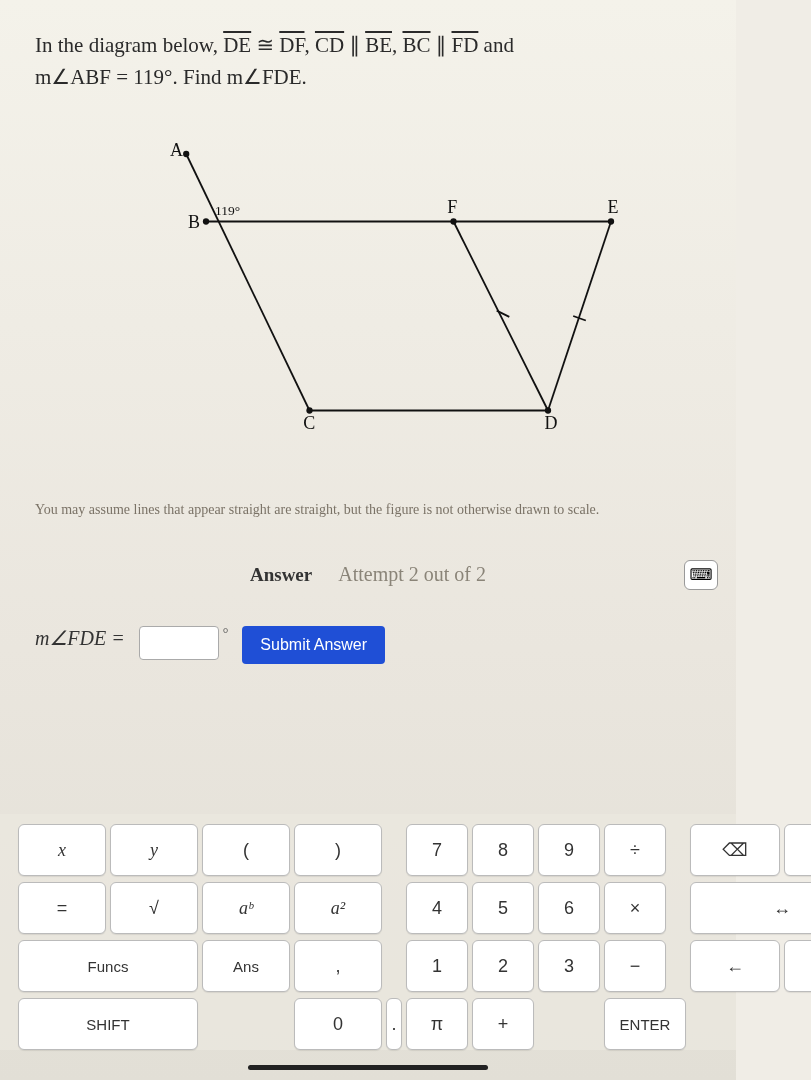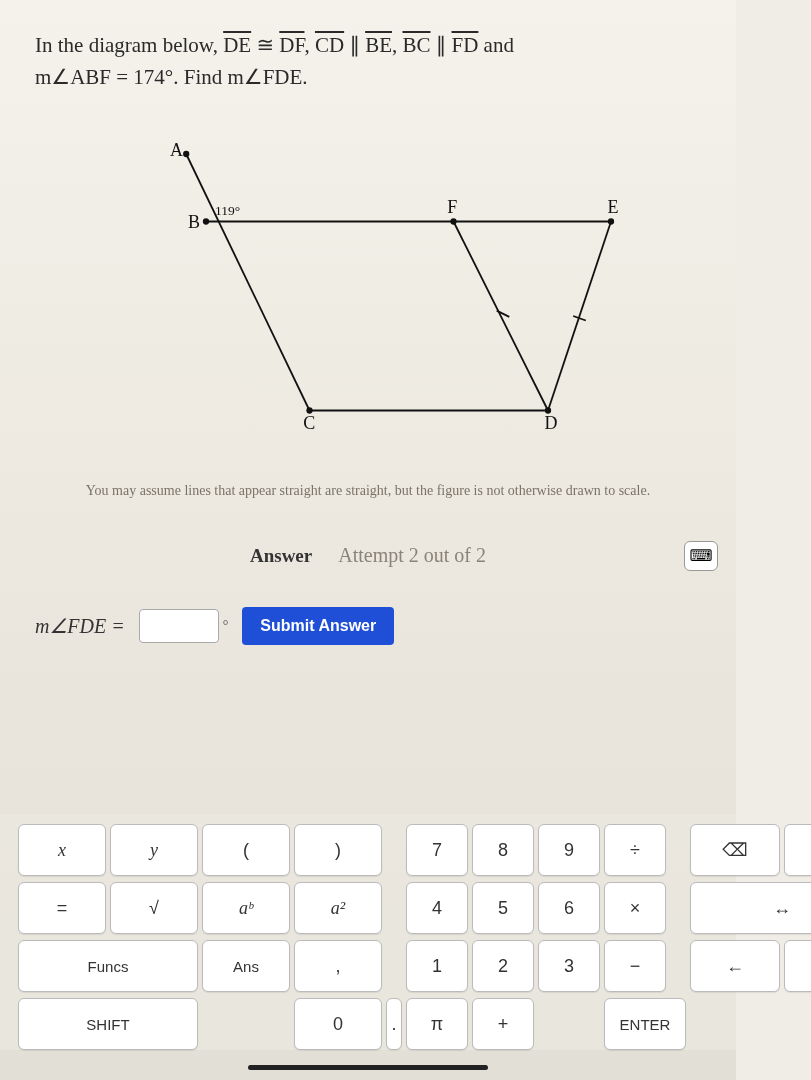--- a/index.html
+++ b/index.html
@@ -25,22 +25,21 @@
   .problem-text .seg { text-decoration: overline; }
   .diagram {
     width: 100%;
     height: 360px;
     margin-top: 25px;
     position: relative;
   }
   .scale-note {
     font-size: 14px;
     color: #7a7266;
-    text-align: center;
-    margin-top: 5px;
+    margin-top: 24px;
     font-family: "Times New Roman", serif;
   }
   .answer-row {
     margin-top: 45px;
     display: flex;
     align-items: center;
     gap: 10px;
     font-family: "Times New Roman", serif;
     justify-content: center;
   }
@@ -63,21 +62,21 @@
     border-radius: 6px;
     background: #fff;
     display: flex;
     align-items: center;
     justify-content: center;
     font-size: 16px;
   }
   .input-row {
     margin-top: 40px;
     display: flex;
-    align-items: center;
+    align-items: flex-start;
     gap: 14px;
   }
   .input-row .lhs {
     font-size: 20px;
     font-family: "Times New Roman", serif;
     font-style: italic;
     color: #333;
   }
   .answer-input {
     width: 80px;
@@ -94,21 +93,21 @@
     vertical-align: super;
     margin-left: -10px;
     color: #555;
   }
   .submit-btn {
     background: #1f4fd6;
     color: #fff;
     border: none;
     border-radius: 4px;
     font-size: 16px;
-    font-weight: 700;
+    font-weight: 400;
     padding: 10px 18px;
     font-family: Arial, sans-serif;
     cursor: pointer;
   }
   .keypad {
     position: absolute;
     bottom: 30px;
     left: 0;
     right: 0;
     padding: 10px 18px 0 18px;
@@ -149,21 +148,21 @@
     border-radius: 3px;
   }
 </style>
 </head>
 <body>
 
 <div class="page">
 
   <div class="problem-text">
     <span>In the diagram below,  </span><span class="seg">DE</span><span> ≅ </span><span class="seg">DF</span><span>,  </span><span class="seg">CD</span><span> ∥ </span><span class="seg">BE</span><span>,  </span><span class="seg">BC</span><span> ∥ </span><span class="seg">FD</span><span> and</span><br>
-    <span>m∠ABF = 174°. Find m∠FDE.</span>
+    <span>m∠ABF = 119°. Find m∠FDE.</span>
   </div>
 
   <div class="diagram">
     <svg width="100%" height="100%" viewBox="0 0 740 360">
 
       <g stroke="#111" stroke-width="2" fill="none">
         <line x1="168" y1="20" x2="305" y2="305"></line>
         <line x1="190" y1="95" x2="640" y2="95"></line>
         <line x1="305" y1="305" x2="570" y2="305"></line>
         <line x1="465" y1="95" x2="570" y2="305"></line>

